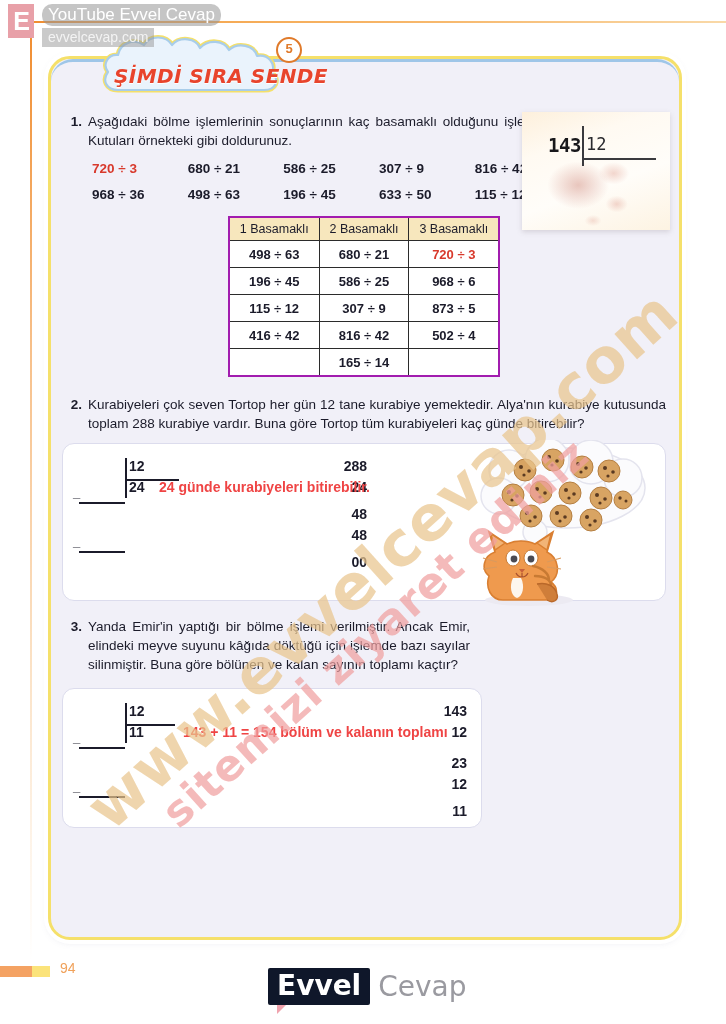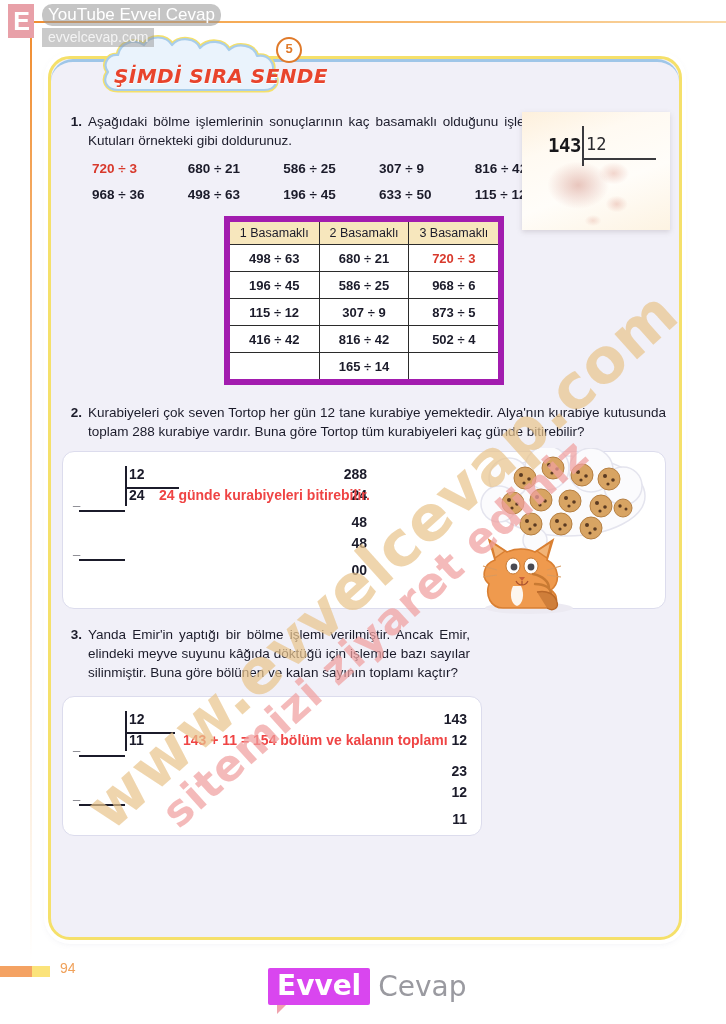--- a/index.html
+++ b/index.html
@@ -187,21 +187,21 @@
 
   
   #tbl-wrap {
     margin: 14px 0 0 0;
     display: flex;
     justify-content: center;
   }
   table.basamak {
     border-collapse: collapse;
     background: #ffffff;
-    border: 6px solid #a21caf;
+    border: 2px solid #a21caf;
   }
   table.basamak th {
     background: #f7e7bd;
     border: 1px solid #2b2b2b;
     font-size: 12.5px;
     font-weight: normal;
     color: #1b1b2a;
     padding: 4px 10px;
     text-align: center;
     white-space: nowrap;
@@ -380,21 +380,21 @@
   #logo {
     position: absolute;
     left: 268px; top: 968px;
     width: 200px; height: 44px;
     z-index: 20;
     display: flex;
     align-items: flex-start;
   }
   #logo-bubble {
     position: relative;
-    background: #d946ef;
+    background: #0f172a;
     padding: 3px 9px 4px 9px;
     border-radius: 2px;
   }
   #logo-bubble::after {
     content: "";
     position: absolute;
     left: 9px; bottom: -9px;
     border-left: 9px solid #f0a3ae;
     border-bottom: 9px solid transparent;
   }

